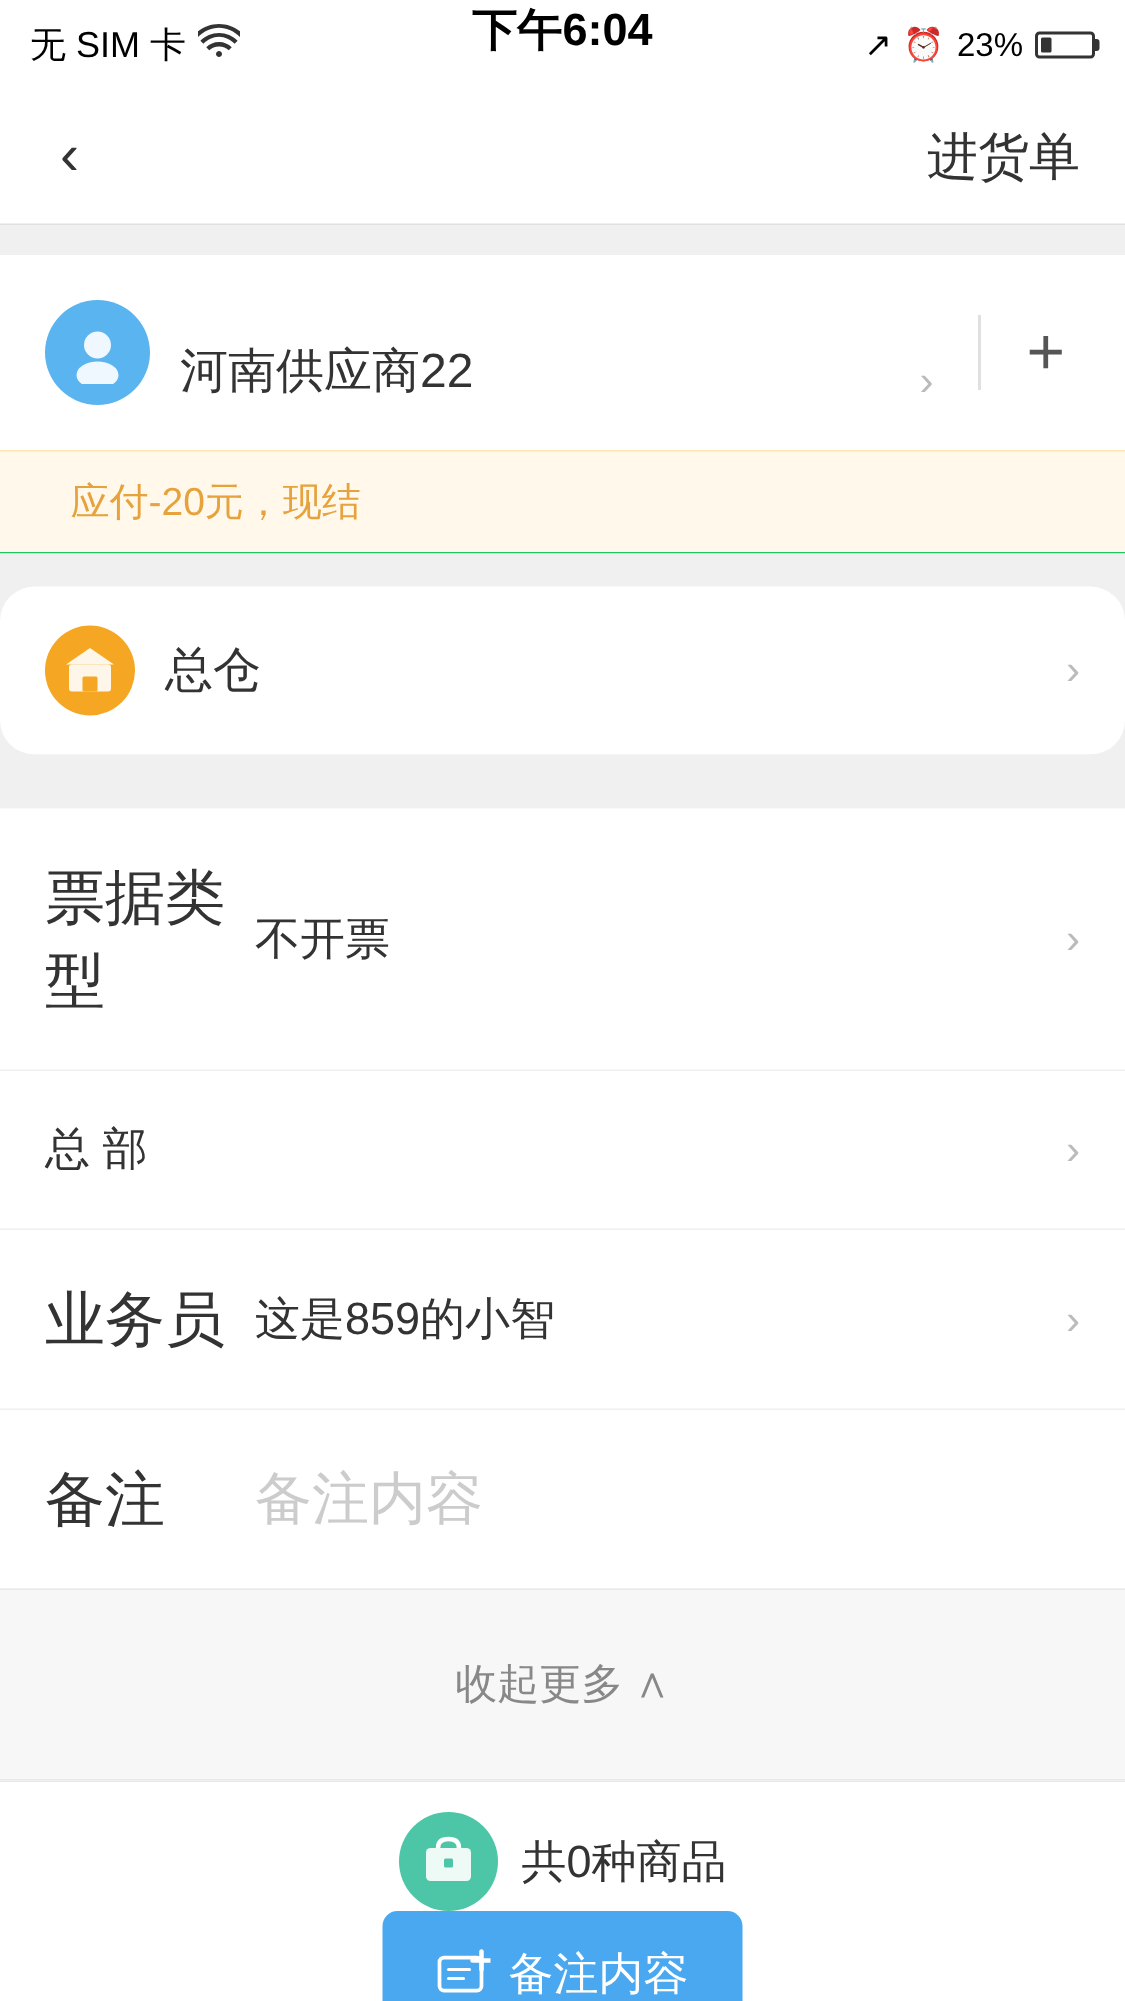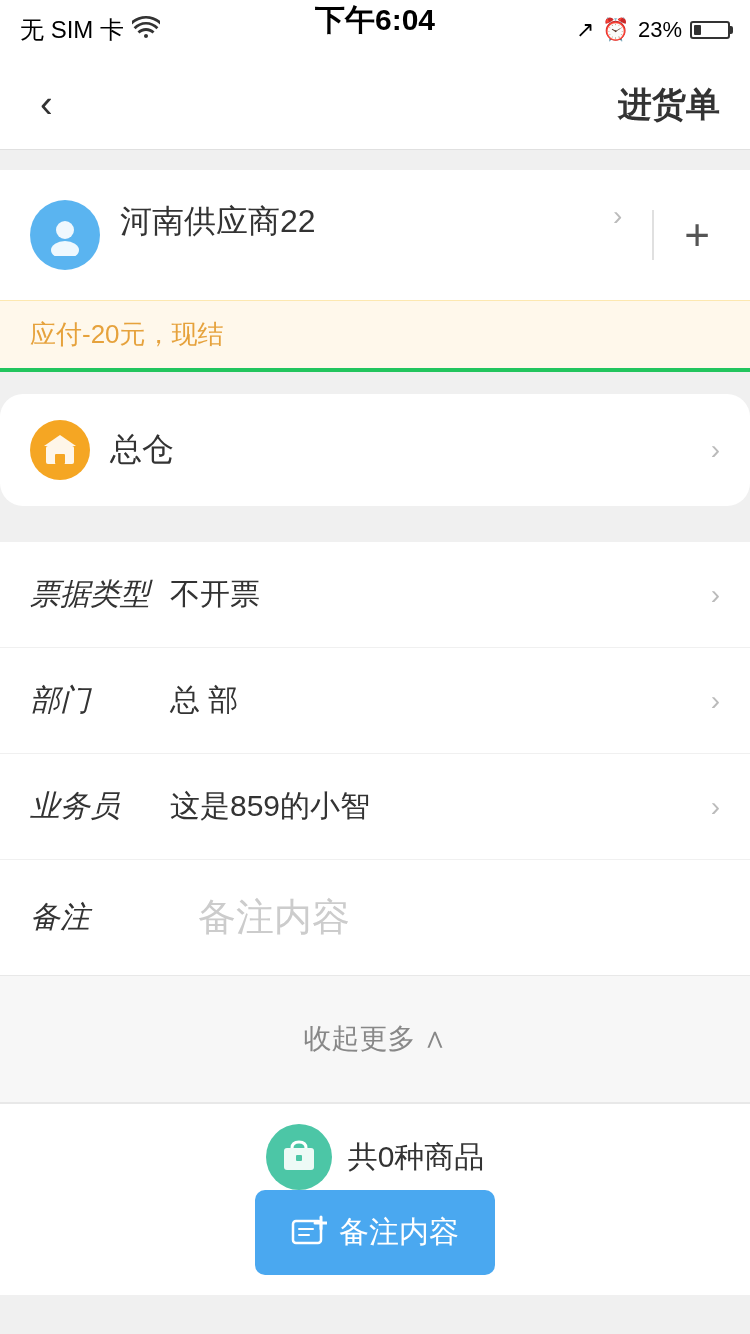--- a/index.html
+++ b/index.html
@@ -61,21 +61,21 @@
       border-bottom: 1px solid #e0e0e0;
     }
     .nav-back {
       font-size: 38px;
       color: #333;
       cursor: pointer;
       padding: 10px;
     }
     .nav-title {
       font-size: 34px;
-      font-weight: 700;
+      font-weight: 400;
       color: #333;
       text-align: center;
     }
     .nav-action {
       font-size: 30px;
       color: #333;
     }
 
     
     .section-divider {
@@ -87,21 +87,21 @@
     
     .supplier-section {
       background: #fff;
       padding: 0 30px;
       display: flex;
       align-items: center;
     }
     .supplier-row {
       flex: 1;
       display: flex;
-      align-items: flex-start;
+      align-items: flex-end;
       padding: 30px 0;
       border-bottom: none;
     }
     .supplier-avatar {
       width: 70px;
       height: 70px;
       border-radius: 50%;
       background: #5ab4f0;
       display: flex;
       align-items: center;
@@ -129,25 +129,25 @@
     .add-btn {
       font-size: 44px;
       color: #555;
       padding: 0 10px 0 20px;
       cursor: pointer;
     }
 
     
     .notice-bar {
       background: #fff8eb;
-      padding: 16px 30px;
+      padding: 16px 47px;
       font-size: 26px;
       color: #e6a23c;
       border-top: 1px solid #fde8b0;
-      border-bottom: 4px solid #22c55e;
+      border-bottom: 1px solid #22c55e;
     }
 
     
     .warehouse-section {
       background: #fff;
       margin-top: 2px;
       border-radius: 23px;
     }
     .warehouse-row {
       display: flex;
@@ -177,27 +177,26 @@
       background: #fff;
       margin-top: 16px;
     }
     .form-row {
       display: flex;
       align-items: center;
       padding: 32px 30px;
       border-bottom: 1px solid #f0f0f0;
       min-height: 90px;
     }
-    .form-row:last-child { border-bottom: none; gap: 28px; }
+    .form-row:last-child { border-bottom: none; }
     .form-label {
-      font-size: 30px;
+      font-size: 40px;
       color: #333;
       width: 140px;
       flex-shrink: 0;
-      font-style: italic;
     }
     .form-value {
       flex: 1;
       font-size: 30px;
       color: #333;
     }
     .form-placeholder {
       flex: 1;
       font-size: 38px;
       color: #ccc;
@@ -343,21 +342,20 @@
 
 <div class="form-section">
 
   <div class="form-row">
     <span class="form-label">票据类型</span>
     <span class="form-value">不开票</span>
     <span class="form-chevron">›</span>
   </div>
 
   <div class="form-row">
-    <span class="form-label">部门</span>
     <span class="form-value">总 部</span>
     <span class="form-chevron">›</span>
   </div>
 
   <div class="form-row">
     <span class="form-label">业务员</span>
     <span class="form-value">这是859的小智</span>
     <span class="form-chevron">›</span>
   </div>
 

